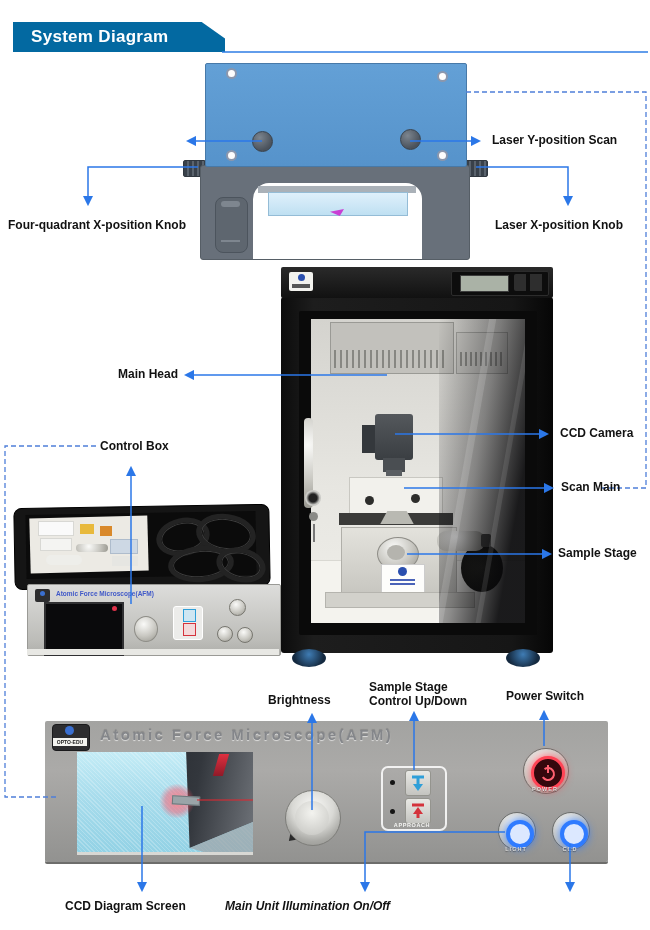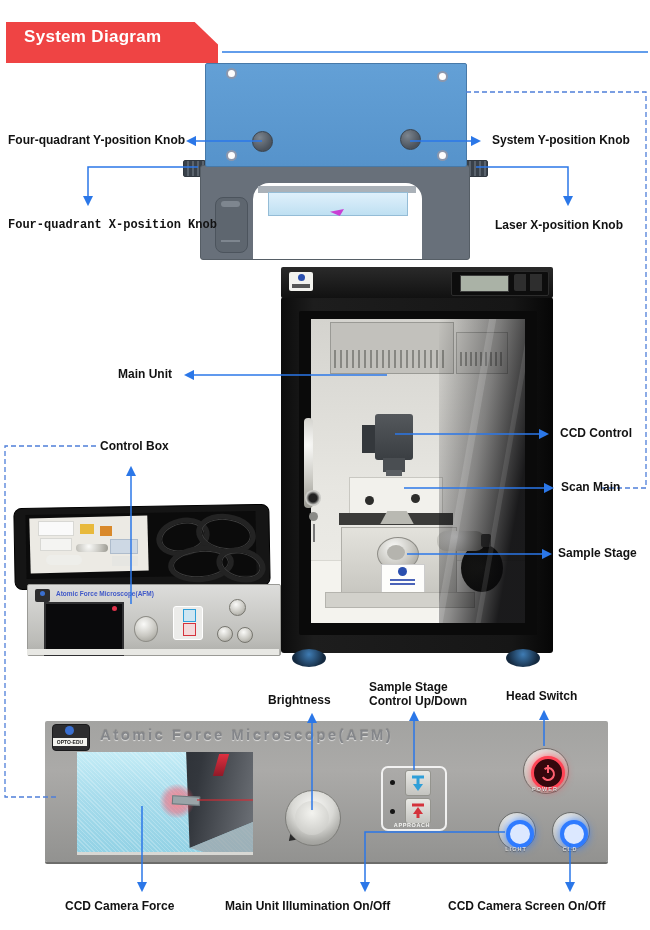--- a/index.html
+++ b/index.html
@@ -1,21 +1,21 @@
 <!DOCTYPE html>
 <html><head>
 <meta charset="utf-8">
 <style>
   html,body{margin:0;padding:0;background:#fff;}
   .canvas{position:relative;width:650px;height:930px;background:#fff;overflow:hidden;
           font-family:"Liberation Sans","DejaVu Sans",sans-serif;}
   .abs{position:absolute;}
   .lbl{position:absolute;font-size:12px;font-weight:700;color:#121212;white-space:nowrap;z-index:60;line-height:1.15;}
   .lbl.center{text-align:left;}
-  .banner{position:absolute;left:6px;top:22px;width:212px;height:41px;background:#ef4444;
+  .banner{position:absolute;left:13px;top:22px;width:212px;height:30px;background:#0369a1;
           clip-path:polygon(0 0,89% 0,100% 55%,100% 100%,0 100%);z-index:20;}
   .banner span{display:block;padding-left:18px;line-height:30px;color:#fff;font-size:17px;font-weight:700;letter-spacing:.3px;}
   .connectors{position:absolute;left:0;top:0;z-index:50;pointer-events:none;}
   
   .sh-plate{background:linear-gradient(180deg,#63a0d6,#5693cb);border:1px solid #4779a8;border-radius:2px;z-index:15;}
   .sh-knob{border-radius:50%;background:radial-gradient(circle at 35% 30%,#7c858f,#4a525c 70%);border:1px solid #3a424b;z-index:16;}
   .sh-hole{border-radius:50%;background:#fdfdfd;border:2px solid #8b97ad;z-index:16;}
   .sh-body{background:#68707a;border:1px solid #565e66;border-radius:3px;z-index:14;}
   .sh-arch{background:#fff;border-radius:16px 16px 0 0;z-index:15;}
   .sh-hex{background:repeating-linear-gradient(90deg,#39414a 0 3px,#5a636d 3px 5px);border:1px solid #30373f;border-radius:2px;z-index:13;}
@@ -233,32 +233,30 @@
       <path d="M142,806 L142,890" marker-end="url(#arr)"></path>
       <path d="M505,832 L365,832 L365,890" marker-end="url(#arr)"></path>
       <path d="M570,844 L570,890" marker-end="url(#arr)"></path>
     </g>
     <g stroke="#4f7fd9" stroke-width="1.3" fill="none" stroke-dasharray="5 3">
       <path d="M466,92 L646,92 L646,488 L602,488"></path>
       <path d="M96,446 L5,446 L5,797 L58,797"></path>
     </g>
   </svg>
 
-  <div class="lbl" style="left:8px;top:134px;">Four-quadrant Y-position Knob</div>
-  <div class="lbl" style="left:492px;top:134px;">System Y-position Knob</div>
-  <div class="lbl" style="left:8px;top:219px;font-family:Liberation Mono, monospace;">Four-quadrant X-position Knob</div>
+  <div class="lbl" style="left:492px;top:134px;">Laser Y-position Scan</div>
+  <div class="lbl" style="left:8px;top:219px;">Four-quadrant X-position Knob</div>
   <div class="lbl" style="left:495px;top:219px;">Laser X-position Knob</div>
-  <div class="lbl" style="left:118px;top:368px;">Main Unit</div>
+  <div class="lbl" style="left:118px;top:368px;">Main Head</div>
   <div class="lbl" style="left:100px;top:440px;">Control Box</div>
-  <div class="lbl" style="left:560px;top:427px;">CCD Control</div>
+  <div class="lbl" style="left:560px;top:427px;">CCD Camera</div>
   <div class="lbl" style="left:561px;top:481px;">Scan Main</div>
   <div class="lbl" style="left:558px;top:547px;">Sample Stage</div>
   <div class="lbl center" style="left:268px;top:694px;width:80px;">Brightness</div>
   <div class="lbl" style="left:369px;top:681px;">
     <div>Sample Stage</div>
     <div>Control Up/Down</div>
   </div>
-  <div class="lbl" style="left:506px;top:690px;">Head Switch</div>
-  <div class="lbl center" style="left:65px;top:900px;width:160px;">CCD Camera Force</div>
-  <div class="lbl center" style="left:225px;top:900px;width:272px;">Main Unit Illumination On/Off</div>
-  <div class="lbl center" style="left:448px;top:900px;width:202px;">CCD Camera Screen On/Off</div>
+  <div class="lbl" style="left:506px;top:690px;">Power Switch</div>
+  <div class="lbl center" style="left:65px;top:900px;width:160px;">CCD Diagram Screen</div>
+  <div class="lbl center" style="left:225px;top:900px;width:272px;font-style:italic;">Main Unit Illumination On/Off</div>
 
 </div>
 
 </body></html>

